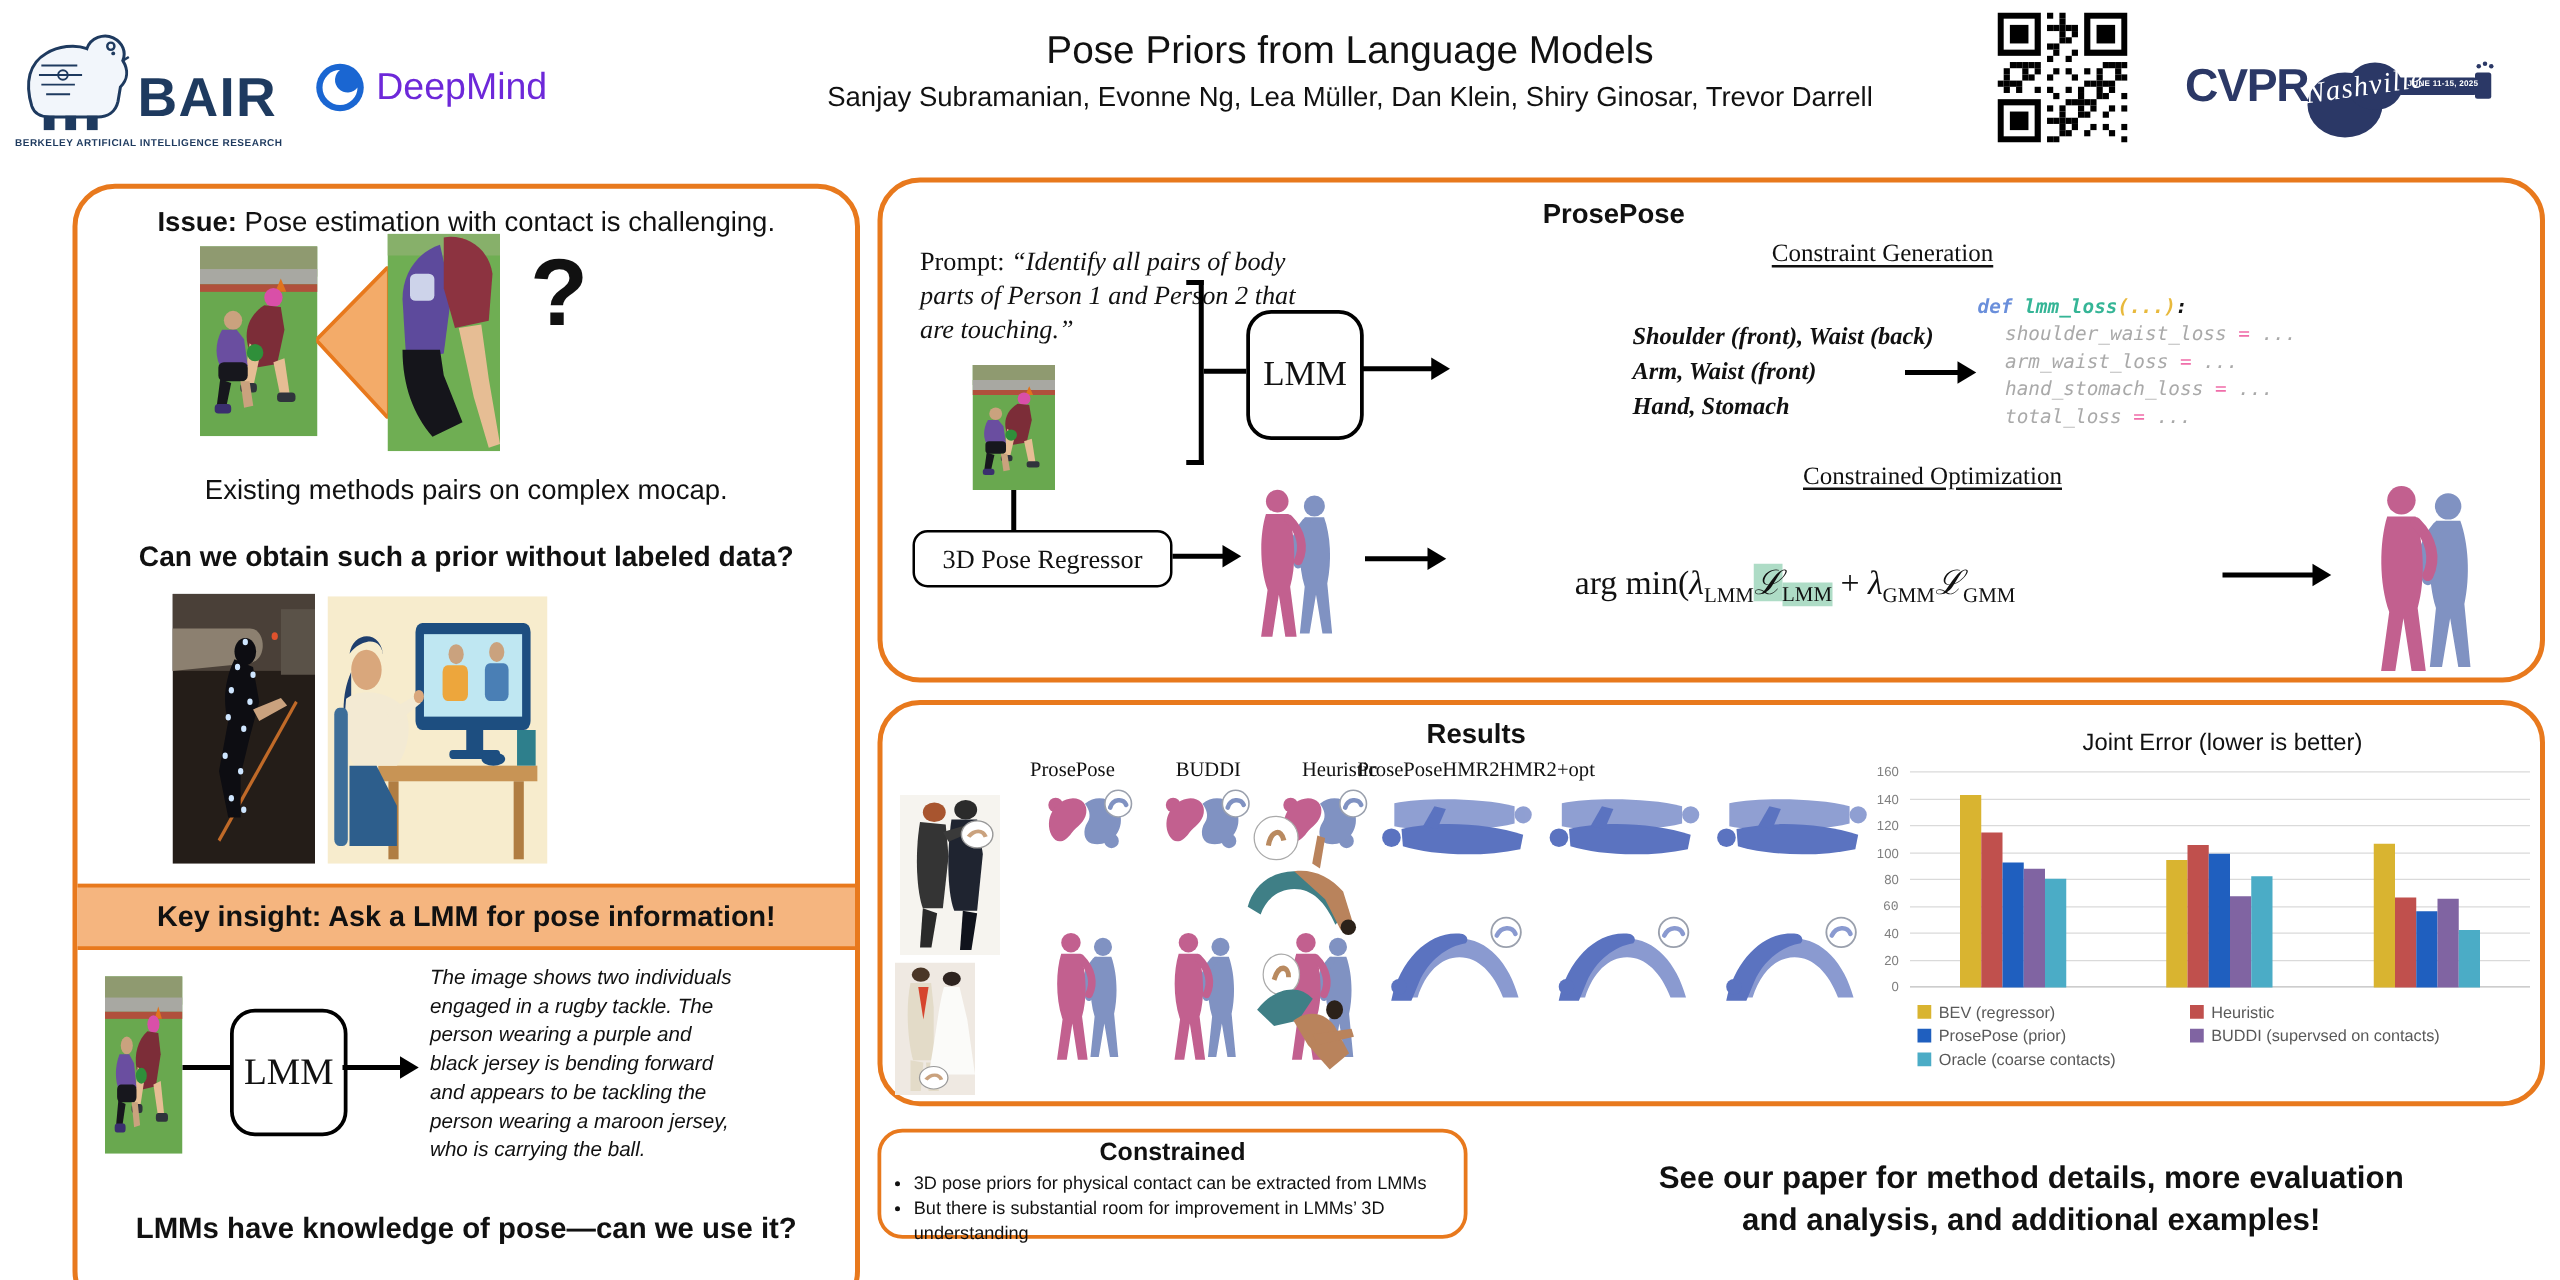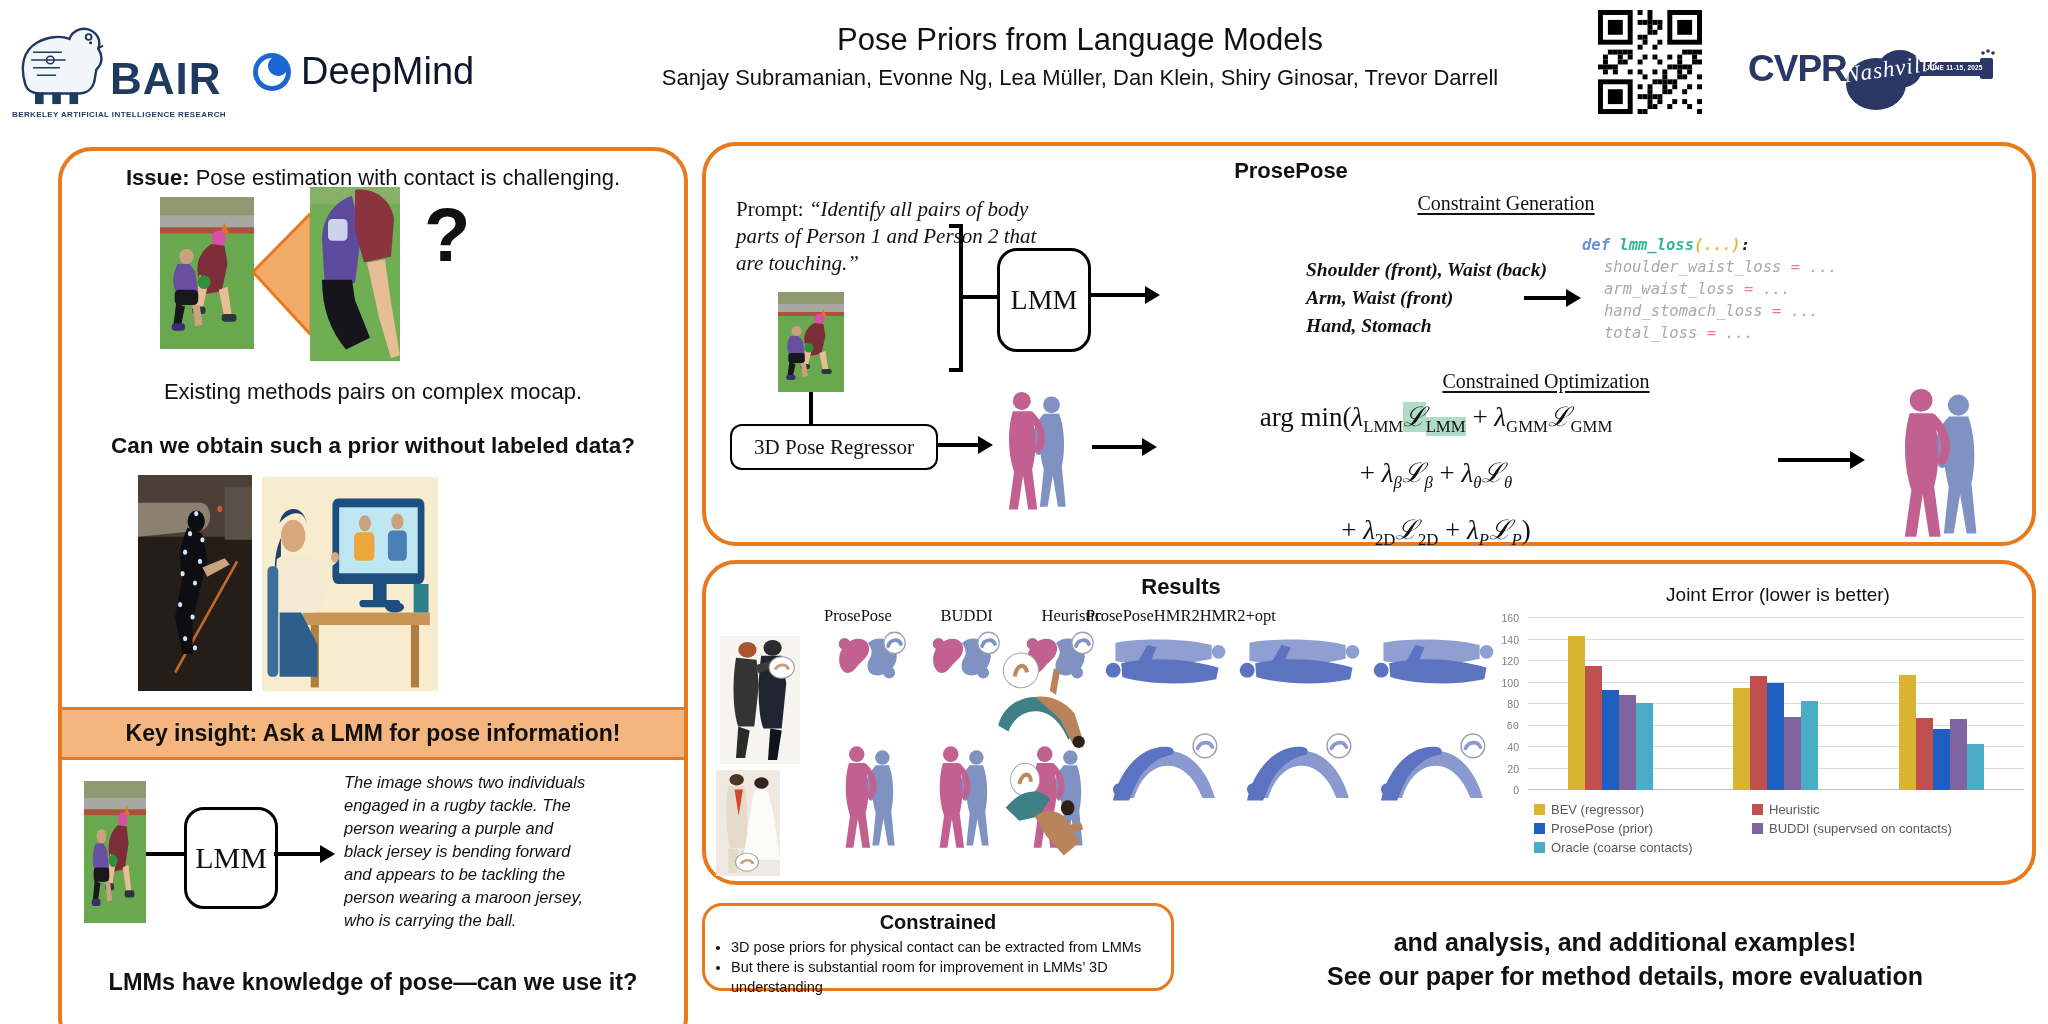--- a/index.html
+++ b/index.html
@@ -9,21 +9,21 @@
   .icon-slot{display:block;position:absolute;}
   .icon-slot svg{width:100%;height:100%;display:block;}
   
   .bair{position:absolute;left:10px;top:6px;width:235px;}
   .bair-bear{position:absolute;left:0;top:8px;width:96px;height:92px;}
   .bair-word{position:absolute;left:100px;top:48px;font-weight:bold;font-size:44px;color:#1E3A5F;letter-spacing:1px;}
   .bair-sub{position:absolute;left:2px;top:104px;font-size:8px;font-weight:bold;color:#1E3A5F;letter-spacing:.4px;white-space:nowrap;}
   .deepmind{position:absolute;left:252px;top:50px;display:flex;align-items:center;gap:9px;}
   .dm-swirl{position:relative;width:40px;height:40px;}
   .dm-swirl svg{width:100%;height:100%;}
-  .dm-text{font-size:38px;color:#0f172a;font-weight:500;}
+  .dm-text{font-size:30px;color:#6d28d9;font-weight:500;}
   .title-block{position:absolute;left:560px;top:22px;width:1040px;text-align:center;}
   .poster-title{font-size:31px;margin:0;font-weight:normal;}
   .poster-authors{font-size:22px;margin-top:7px;}
   .qr{position:absolute;left:1598px;top:10px;width:104px;height:104px;}
   .cvpr{position:absolute;left:1748px;top:40px;width:290px;height:72px;}
   .cvpr-word{position:absolute;left:0;top:8px;font-weight:bold;font-size:37px;color:#2B3866;letter-spacing:-1px;}
   .guitar{position:absolute;left:86px;top:0px;width:170px;height:72px;}
   .nashville{position:absolute;left:96px;top:16px;font-family:"Liberation Serif",serif;font-style:italic;
              color:#fff;font-size:23px;transform:rotate(-8deg);letter-spacing:1px;}
   .cvpr-dates{position:absolute;left:178px;top:24px;color:#fff;font-size:6.5px;font-weight:bold;letter-spacing:.2px;}
@@ -56,21 +56,21 @@
               text-underline-offset:3px;text-align:center;}
   .constraints{position:absolute;left:600px;top:110px;width:260px;font-family:"Liberation Serif",serif;
                font-style:italic;font-weight:600;font-size:19.5px;line-height:28px;}
   .code-block{position:absolute;left:876px;top:88px;width:330px;font-family:"DejaVu Sans Mono",monospace;
               font-style:italic;font-size:15.5px;line-height:22px;font-weight:bold;}
   .code-block .ind{padding-left:22px;font-weight:normal;}
   .ck{color:#6A8FDB;} .cf{color:#35B596;} .cp{color:#E8B93C;} .cc{color:#111;}
   .cv{color:#A9A9A9;} .ce{color:#F06EAA;} .cd{color:#A9A9A9;}
   .equation{position:absolute;left:440px;top:248px;width:580px;font-family:"Liberation Serif",serif;
             font-size:27px;text-align:center;}
-  .eq-line{line-height:47px;white-space:nowrap;}
+  .eq-line{line-height:61px;white-space:nowrap;margin-top:42px;}
   .equation sub{font-size:0.62em;}
   .eq-hl{background:#AEDCC6;}
   
   .r-title{position:absolute;top:10px;left:0;width:950px;text-align:center;font-weight:bold;font-size:22px;}
   .col-labels{position:absolute;display:flex;justify-content:space-between;font-family:"Liberation Serif",serif;font-size:16.5px;}
   .mgrid{position:absolute;display:grid;grid-template-columns:repeat(3,1fr);column-gap:4px;}
   .mcol{display:flex;flex-direction:column;align-items:center;}
   .mcol .m-top{width:82px;height:66px;position:relative;}
   .mcol .m-bot{width:78px;height:146px;margin-top:10px;position:relative;}
   .mcol2 .m-top{width:126px;height:62px;position:relative;}
@@ -767,15 +767,15 @@
 
 <section class="panel" style="left:702px;top:903px;width:472px;height:88px;border-radius:20px;border-width:3.5px;">
   <div class="c-title">Constrained</div>
   <ul class="concl-list">
     <li>3D pose priors for physical contact can be extracted from LMMs</li>
     <li>But there is substantial room for improvement in LMMs’ 3D understanding</li>
   </ul>
 </section>
 
 <div class="outro">
+  <div>See our paper for method details, more evaluation</div>
   <div>and analysis, and additional examples!</div>
-  <div>See our paper for method details, more evaluation</div>
 </div>
 
 </body></html>

